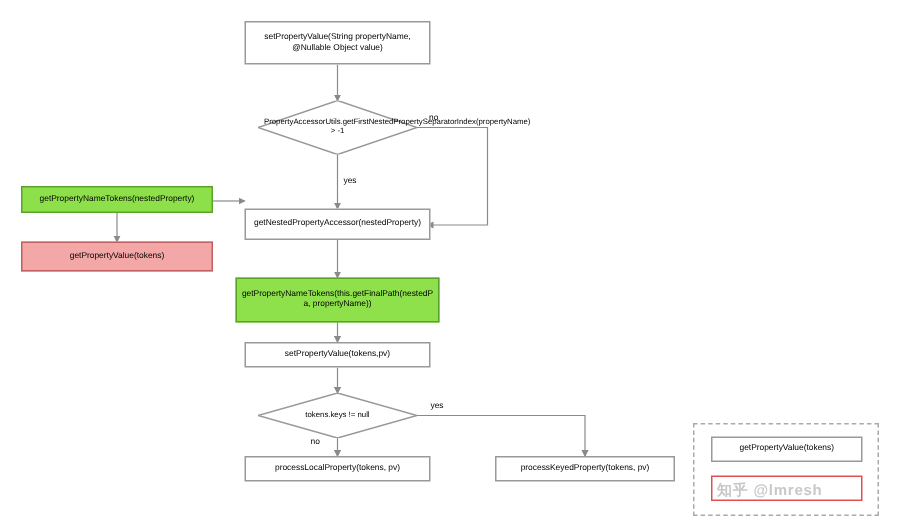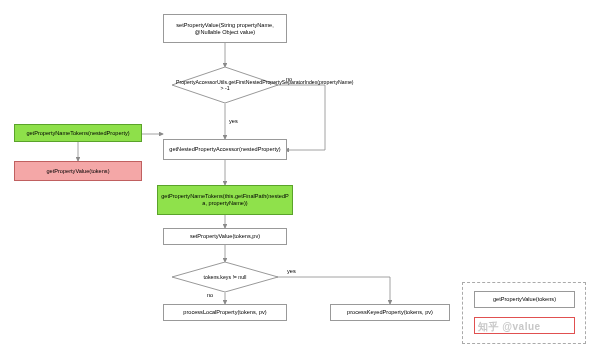--- a/index.html
+++ b/index.html
@@ -151,15 +151,15 @@
   </div>
 
   <div class="dashed-box" style="left:462px;top:282px;width:124px;height:62px;"></div>
 
   <div class="node" style="left:474px;top:291px;width:101px;height:17px;">
     <span>getPropertyValue(tokens)</span>
   </div>
 
   <div style="position:absolute;left:474px;top:317px;width:101px;height:17px;border:1px solid #e05050;background:#ffffff;box-sizing:border-box;"></div>
 
-  <div class="watermark" style="left:478px;top:320px;">知乎 @value</div>
+  <div class="watermark" style="left:478px;top:320px;">知乎 @lmresh</div>
 
 </div>
 
 </body></html>

